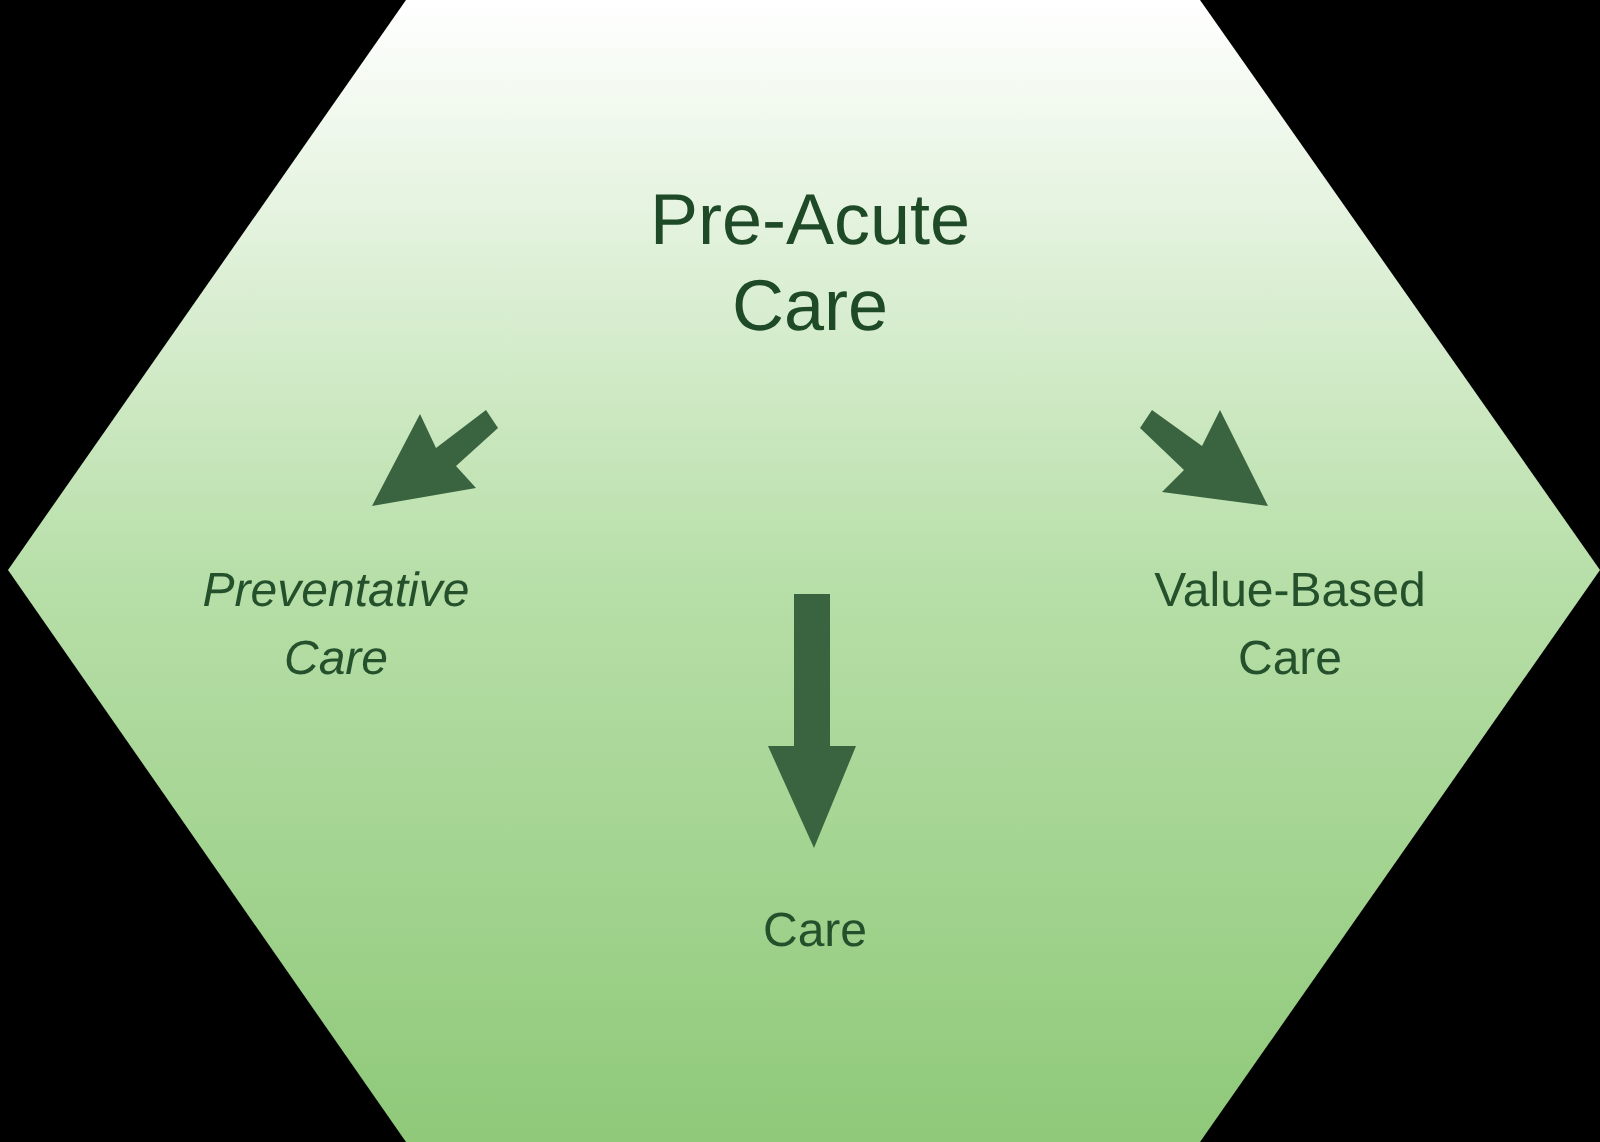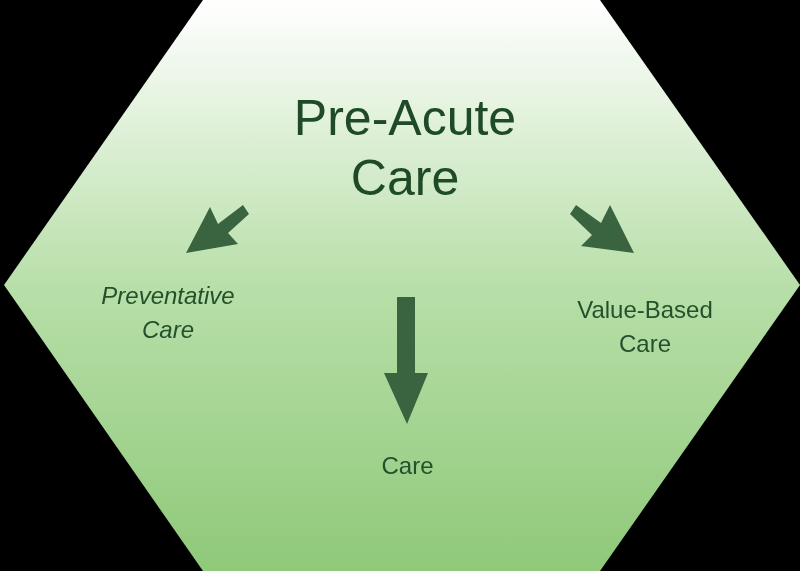--- a/index.html
+++ b/index.html
@@ -1,22 +1,22 @@
 <!DOCTYPE html>
 <html><head>
 <meta charset="utf-8">
 <style>
   html,body{margin:0;padding:0;background:#000;}
   body{width:800px;height:571px;position:relative;overflow:hidden;font-family:"Liberation Sans","DejaVu Sans",sans-serif;}
   svg.bg{position:absolute;left:0;top:0;}
   .lbl{position:absolute;color:#24502c;text-align:center;line-height:1.2;white-space:nowrap;}
-  .title{left:240px;top:88px;width:330px;font-size:50px;line-height:1.2;color:#1f4a27;}
+  .title{left:240px;top:88px;width:330px;font-size:36px;line-height:1.2;color:#1f4a27;}
   .sub{font-size:24px;line-height:1.4;}
   .left{left:68px;top:279px;width:200px;font-style:italic;}
-  .right{left:545px;top:293px;width:200px;}
+  .right{left:545px;top:279px;width:200px;}
   .bottom{left:290px;top:449px;width:235px;}
   .t-line{display:block;}
 </style>
 </head>
 <body>
 
 <svg class="bg" width="800" height="571" viewBox="0 0 800 571">
   <defs>
     <linearGradient id="g" x1="0" y1="0" x2="0" y2="1">
       <stop offset="0" stop-color="#ffffff"></stop>

